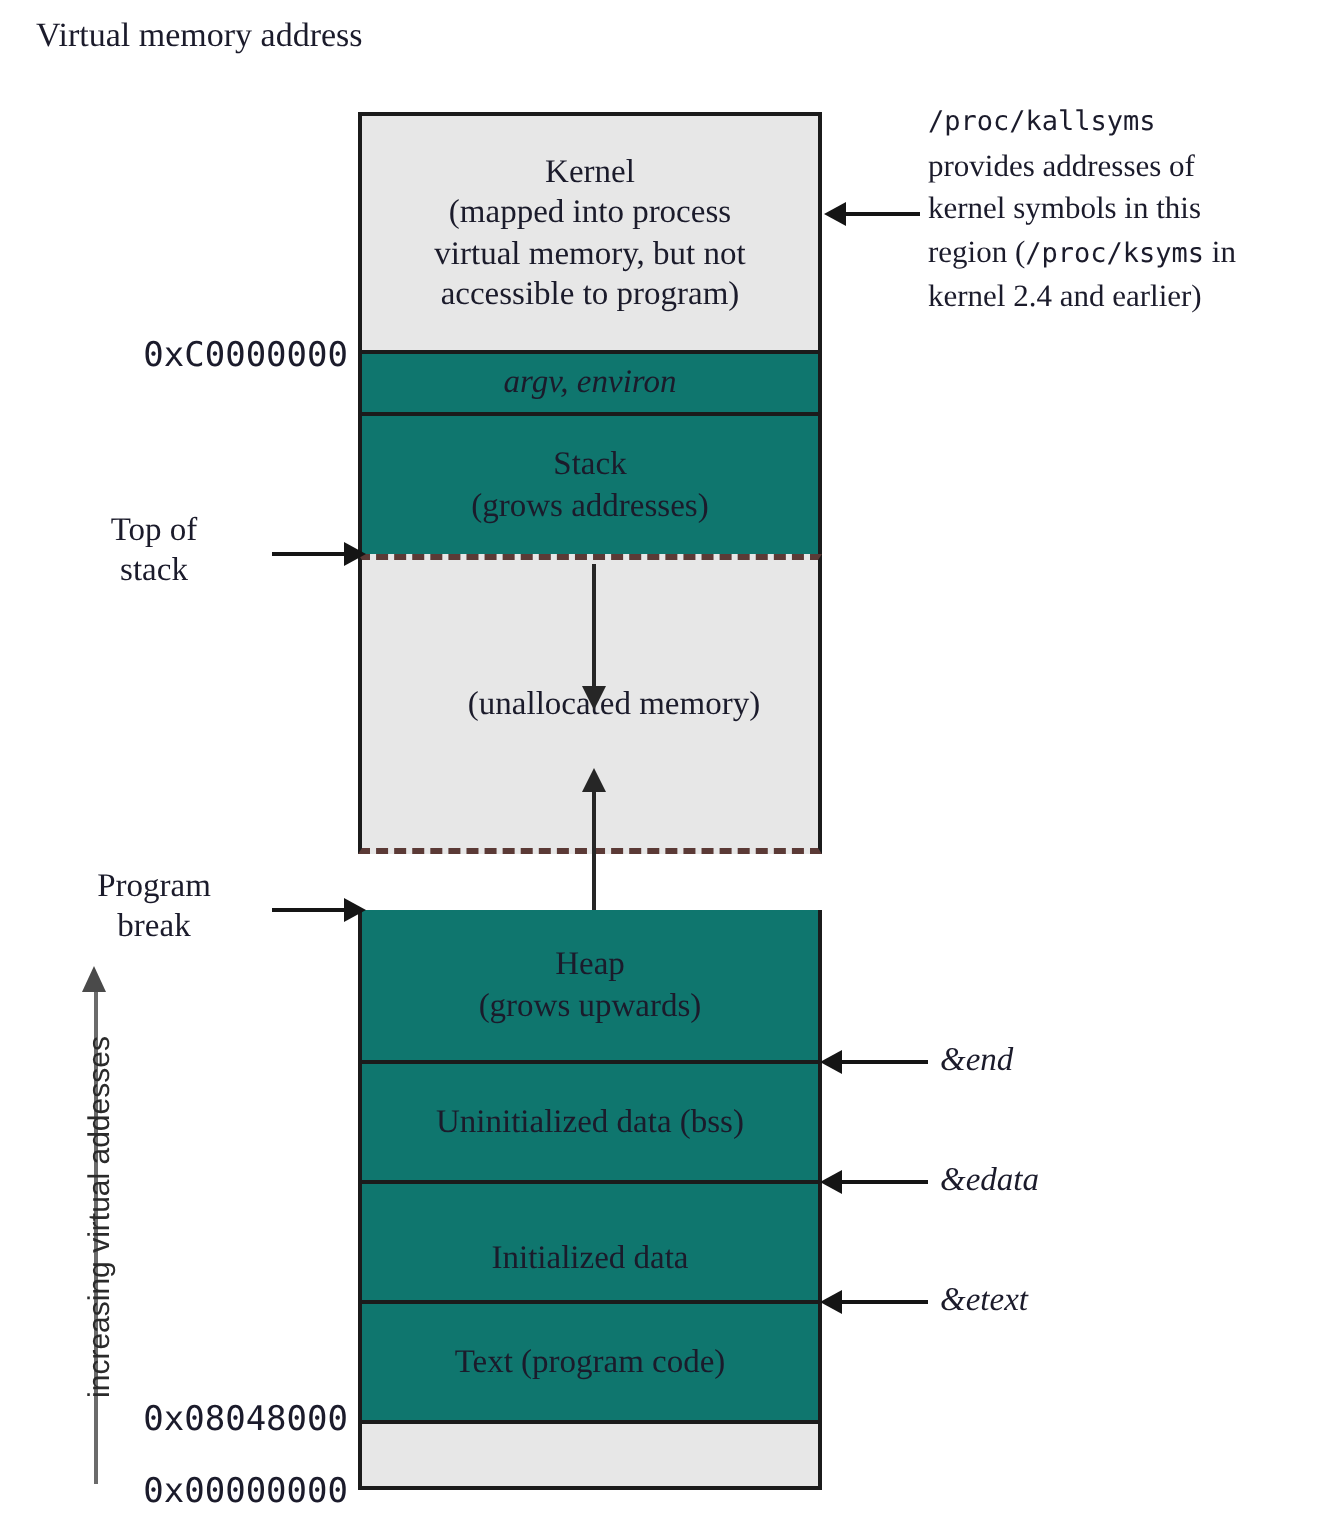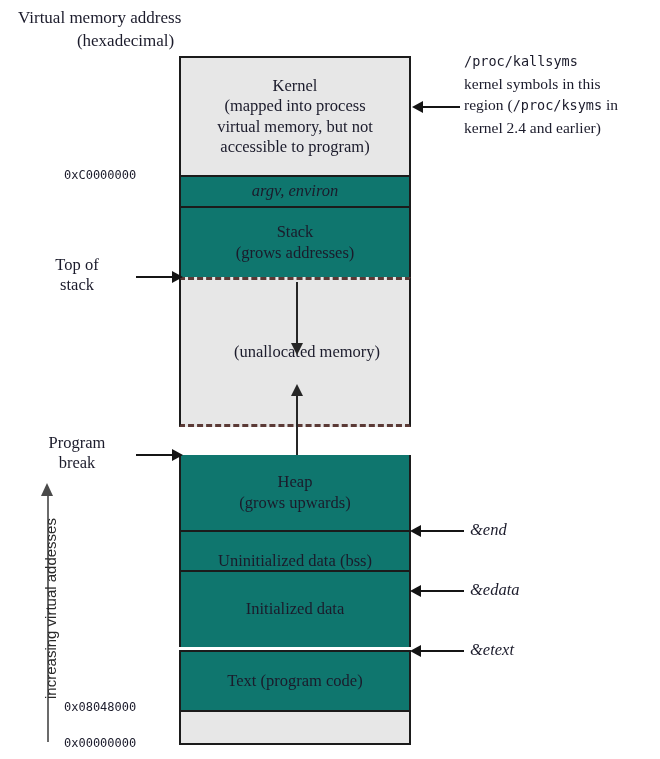--- a/index.html
+++ b/index.html
@@ -43,38 +43,38 @@
   .whitefill{ background:#0f766e; }
   .ital{ font-style:italic; }
 
   
   #seg-kernel      { top:0px;   height:119px;font-family:Liberation Serif, serif; }
   #seg-argv        { top:119px; height:31px;  }
   #seg-stack       { top:150px; height:71px;  }
   #seg-unalloc     { top:221px; height:150px;padding-left:24px; }
   #seg-heap        { top:399px; height:75px;  }
   #seg-bss         { top:474px; height:60px;  }
-  #seg-initdata    { top:514px; height:77px;  }
+  #seg-initdata    { top:534px; height:77px;  }
   #seg-text        { top:594px; height:60px;  }
   #seg-reserved    { top:654px; height:35px;  }
 
   
   .growth-arrow{ position:absolute; left:115px; width:2px; background:#262626; }
   #arrow-stack-down { top:2px;  height:62px; }
   #arrow-heap-up    { top:115px; height:61px; }
   .ghead{ position:absolute; left:-5px; width:0;height:0;
           border-left:6px solid transparent; border-right:6px solid transparent; }
   #arrow-stack-down .ghead{ bottom:-11px; border-top:12px solid #262626; }
   #arrow-heap-up   .ghead{ top:-11px;  border-bottom:12px solid #262626; }
 
   
   .addr{
-    position:absolute; width:110px;
+    position:absolute; text-align:right; width:110px;
     font-family:"DejaVu Sans Mono", monospace;
-    font-size:12px; color:#1b1b2b;
+    font-size:17px; color:#1b1b2b;
   }
   #addr-c0000000{ left:64px; top:168px; }
   #addr-08048000{ left:64px; top:700px; }
   #addr-00000000{ left:64px; top:736px; }
 
   
   .left-label{
     position:absolute; text-align:center; width:110px;
     font-size:16.5px; line-height:20px; color:#1b1b2b;
   }
@@ -129,21 +129,20 @@
     font-family:"Liberation Sans", sans-serif;
     font-size:15px; color:#2a2a2a; text-align:center;
     white-space:nowrap;
   }
 </style>
 </head>
 <body>
 
 <div class="abs" id="title-block">
   <span>Virtual memory address</span>
-  <span id="title-line2">(hexadecimal)</span>
 </div>
 
 <div class="abs" id="memory-map">
 
   <div class="seg grayfill solid-top" id="seg-kernel">
     <div>Kernel</div>
     <div>(mapped into process</div>
     <div>virtual memory, but not</div>
     <div>accessible to program)</div>
   </div>
@@ -220,20 +219,21 @@
 <div class="arrow-left" id="ptr-etext">
     <i class="head"></i>
   </div>
 <div class="sym" id="sym-etext">&amp;etext</div>
 
 <div class="arrow-right" id="ptr-kernel">
     <i class="head"></i>
   </div>
 <div class="abs" id="kernel-note">
   <div><span class="mono">/proc/kallsyms</span></div>
+  <div>provides addresses of</div>
   <div>kernel symbols in this</div>
   <div><span>region (</span><span class="mono">/proc/ksyms</span><span> in</span></div>
   <div>kernel 2.4 and earlier)</div>
 </div>
 
 <div class="abs" id="axis-line"></div>
 <div class="abs" id="axis-head"></div>
 <div class="abs" id="axis-label">increasing virtual addesses</div>
 
 </body></html>

